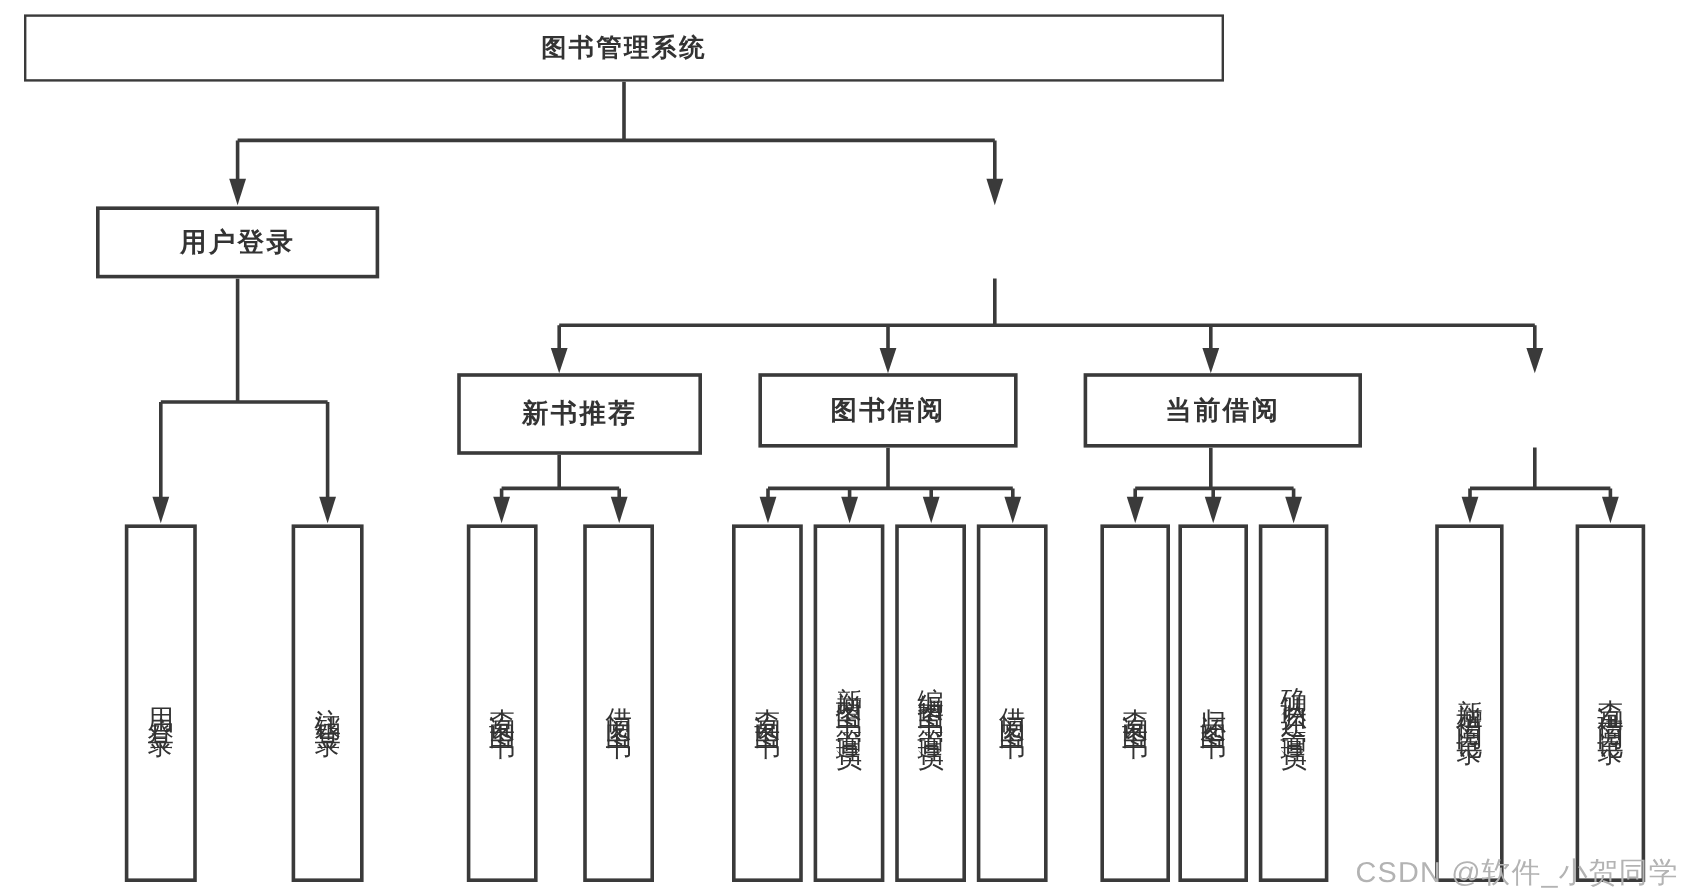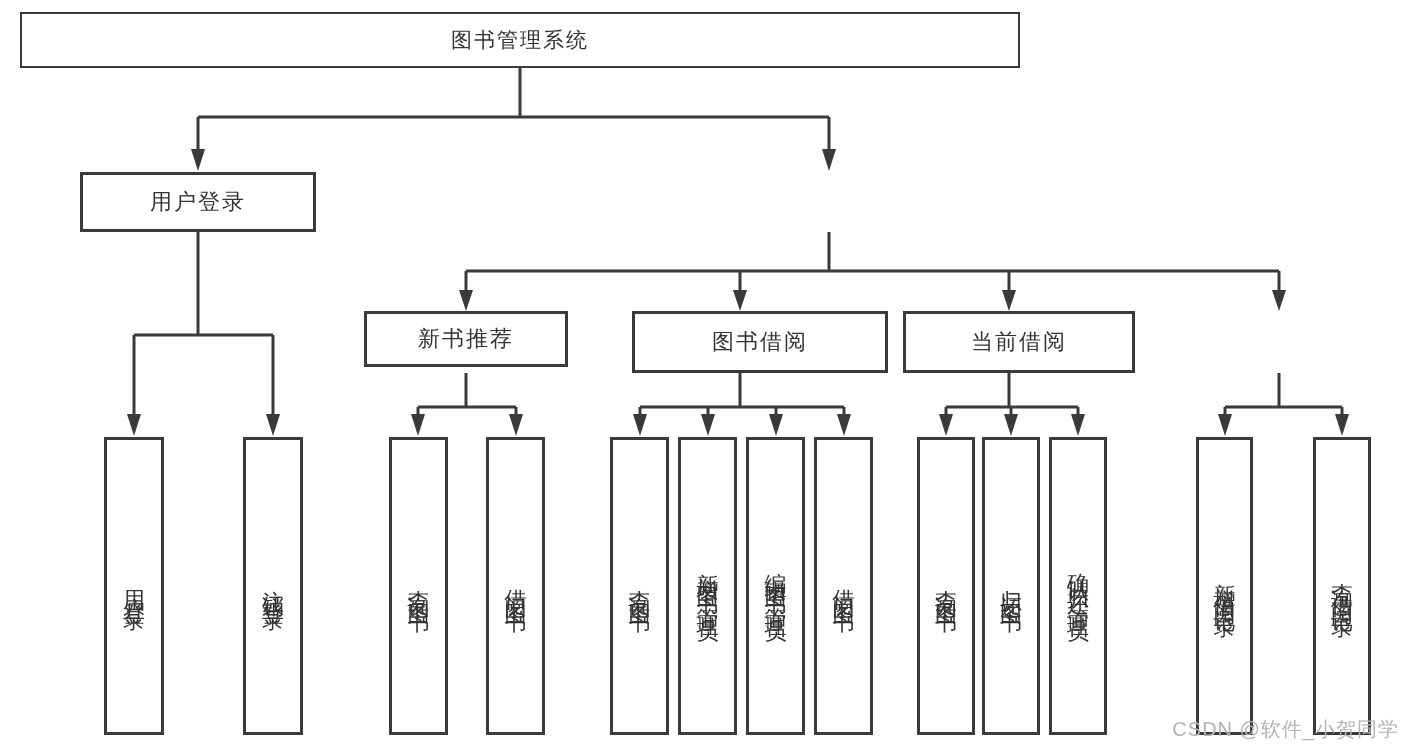--- a/index.html
+++ b/index.html
@@ -21,39 +21,40 @@
   .connectors{position:absolute;left:0;top:0;z-index:1;}
   .cline{stroke:var(--line);stroke-width:3;fill:none;}
   .arrow{fill:var(--line);stroke:none;}
   .hbox{
     position:absolute;z-index:2;box-sizing:border-box;
     background:var(--box-background);
     border:3px solid var(--line);
     display:flex;align-items:center;justify-content:center;
     font-size:22px;letter-spacing:2px;color:var(--text);
     white-space:nowrap;
+    font-weight:bold;
   }
   .hbox.root{border-width:2px;font-size:21px;}
   .vbox{
     position:absolute;z-index:2;box-sizing:border-box;
     top:437px;height:298px;
     background:var(--box-background);
     border:3px solid var(--line);
     display:flex;align-items:center;justify-content:center;
   }
   .vtext{
     writing-mode:vertical-rl;
     text-orientation:mixed;
     font-size:22px;letter-spacing:7px;color:var(--text);
     line-height:1;
   }
   .watermark{
     position:absolute;z-index:3;
     right:6px;bottom:4px;
-    font-size:20px;letter-spacing:1px;
+    font-size:24px;letter-spacing:1px;
     color:var(--watermark);
     white-space:nowrap;
   }
 </style>
 </head>
 <body>
 
 <div class="canvas">
 
   <svg class="connectors" width="1405" height="747" viewBox="0 0 1405 747">
@@ -100,24 +101,24 @@
   </svg>
 
   <div class="hbox root" style="left:20px;top:12px;width:1000px;height:56px">
     <span>图书管理系统</span>
   </div>
 
   <div class="hbox" style="left:80px;top:172px;width:236px;height:60px">
     <span>用户登录</span>
   </div>
 
-  <div class="hbox" style="left:364px;top:311px;width:204px;height:56px">
+  <div class="hbox" style="left:381px;top:311px;width:204px;height:68px">
     <span>新书推荐</span>
   </div>
-  <div class="hbox" style="left:632px;top:311px;width:256px;height:62px">
+  <div class="hbox" style="left:632px;top:311px;width:216px;height:62px">
     <span>图书借阅</span>
   </div>
   <div class="hbox" style="left:903px;top:311px;width:232px;height:62px">
     <span>当前借阅</span>
   </div>
 
   <div class="vbox" style="left:104px;width:60px">
     <span class="vtext">用户登录</span>
   </div>
   <div class="vbox" style="left:243px;width:60px">

